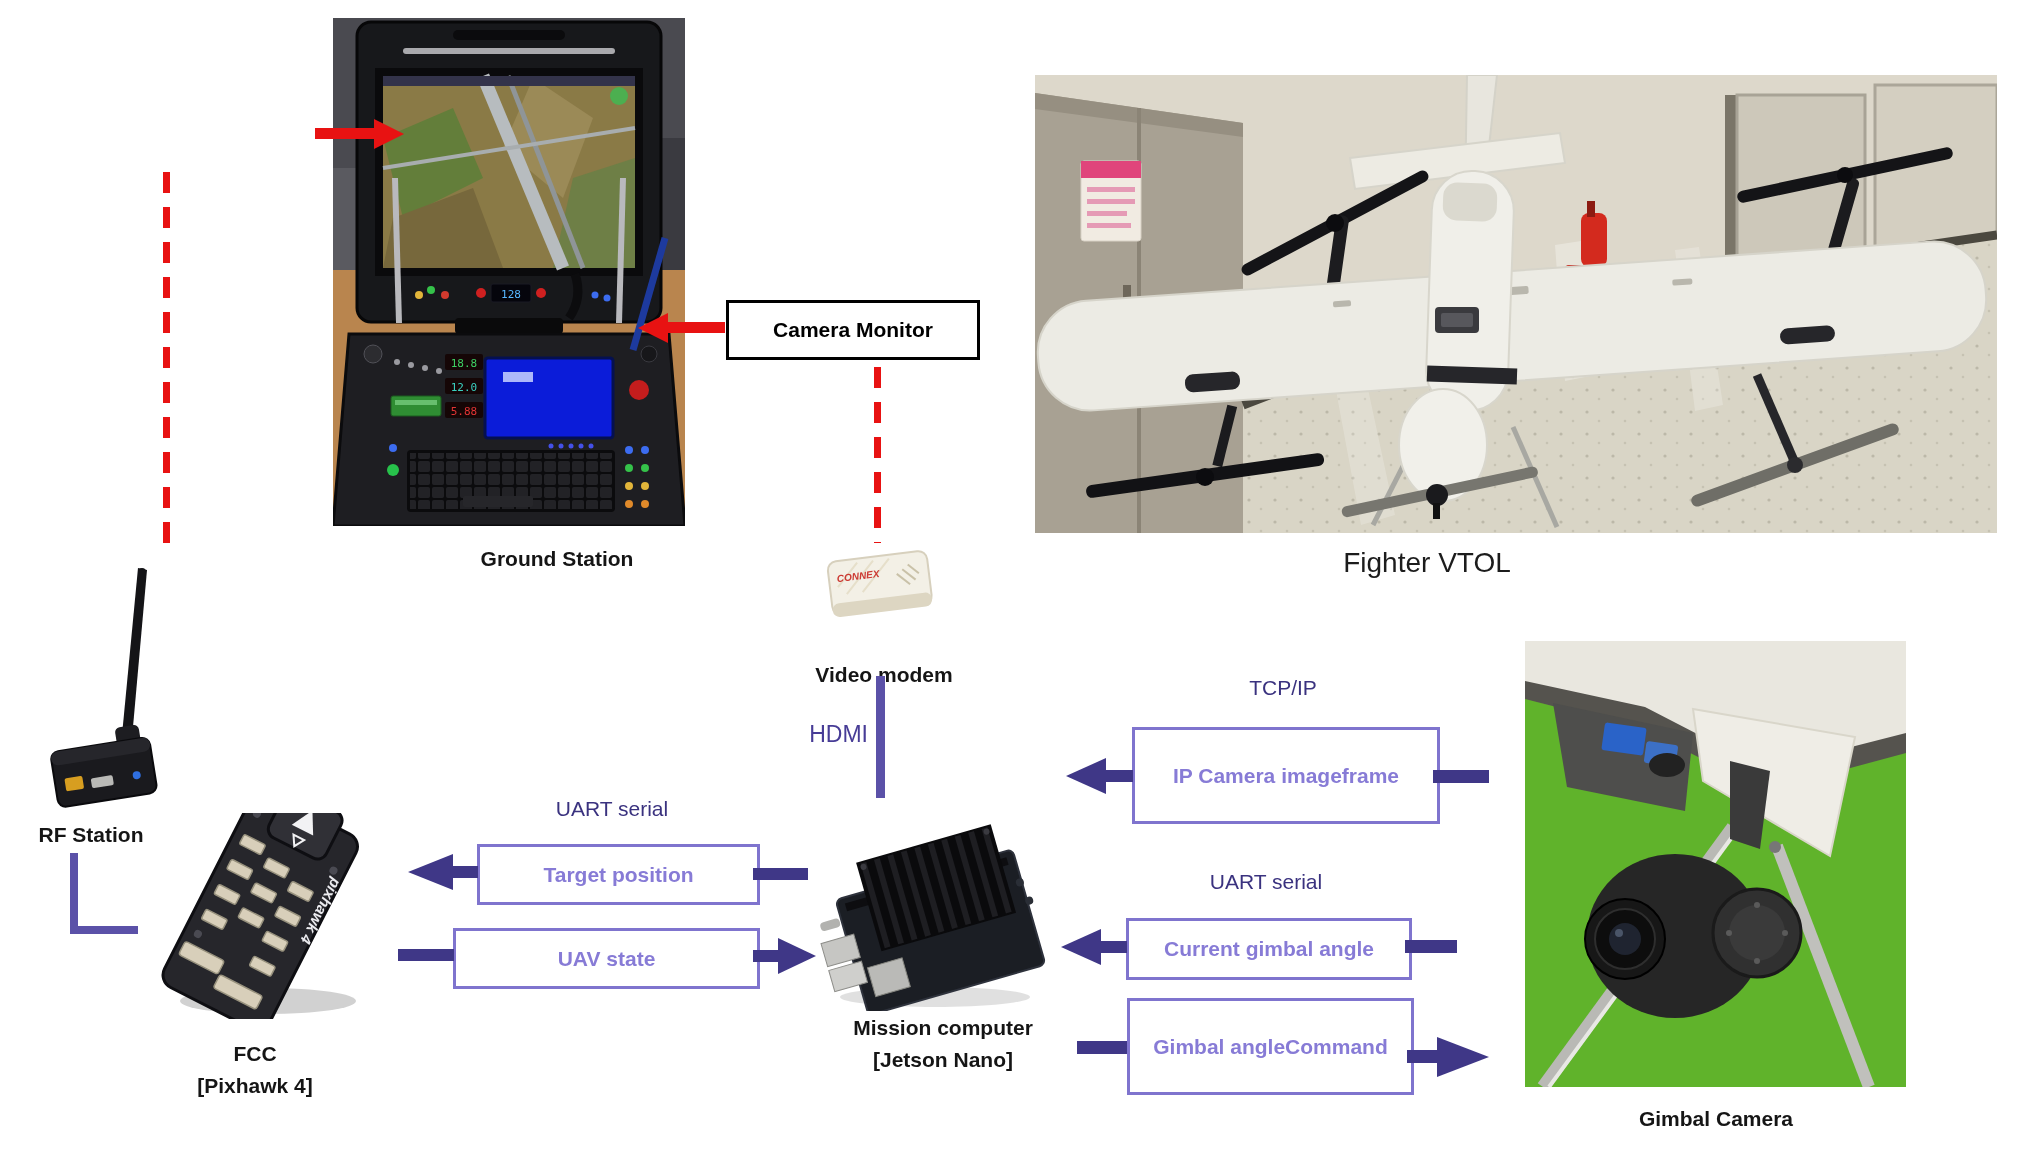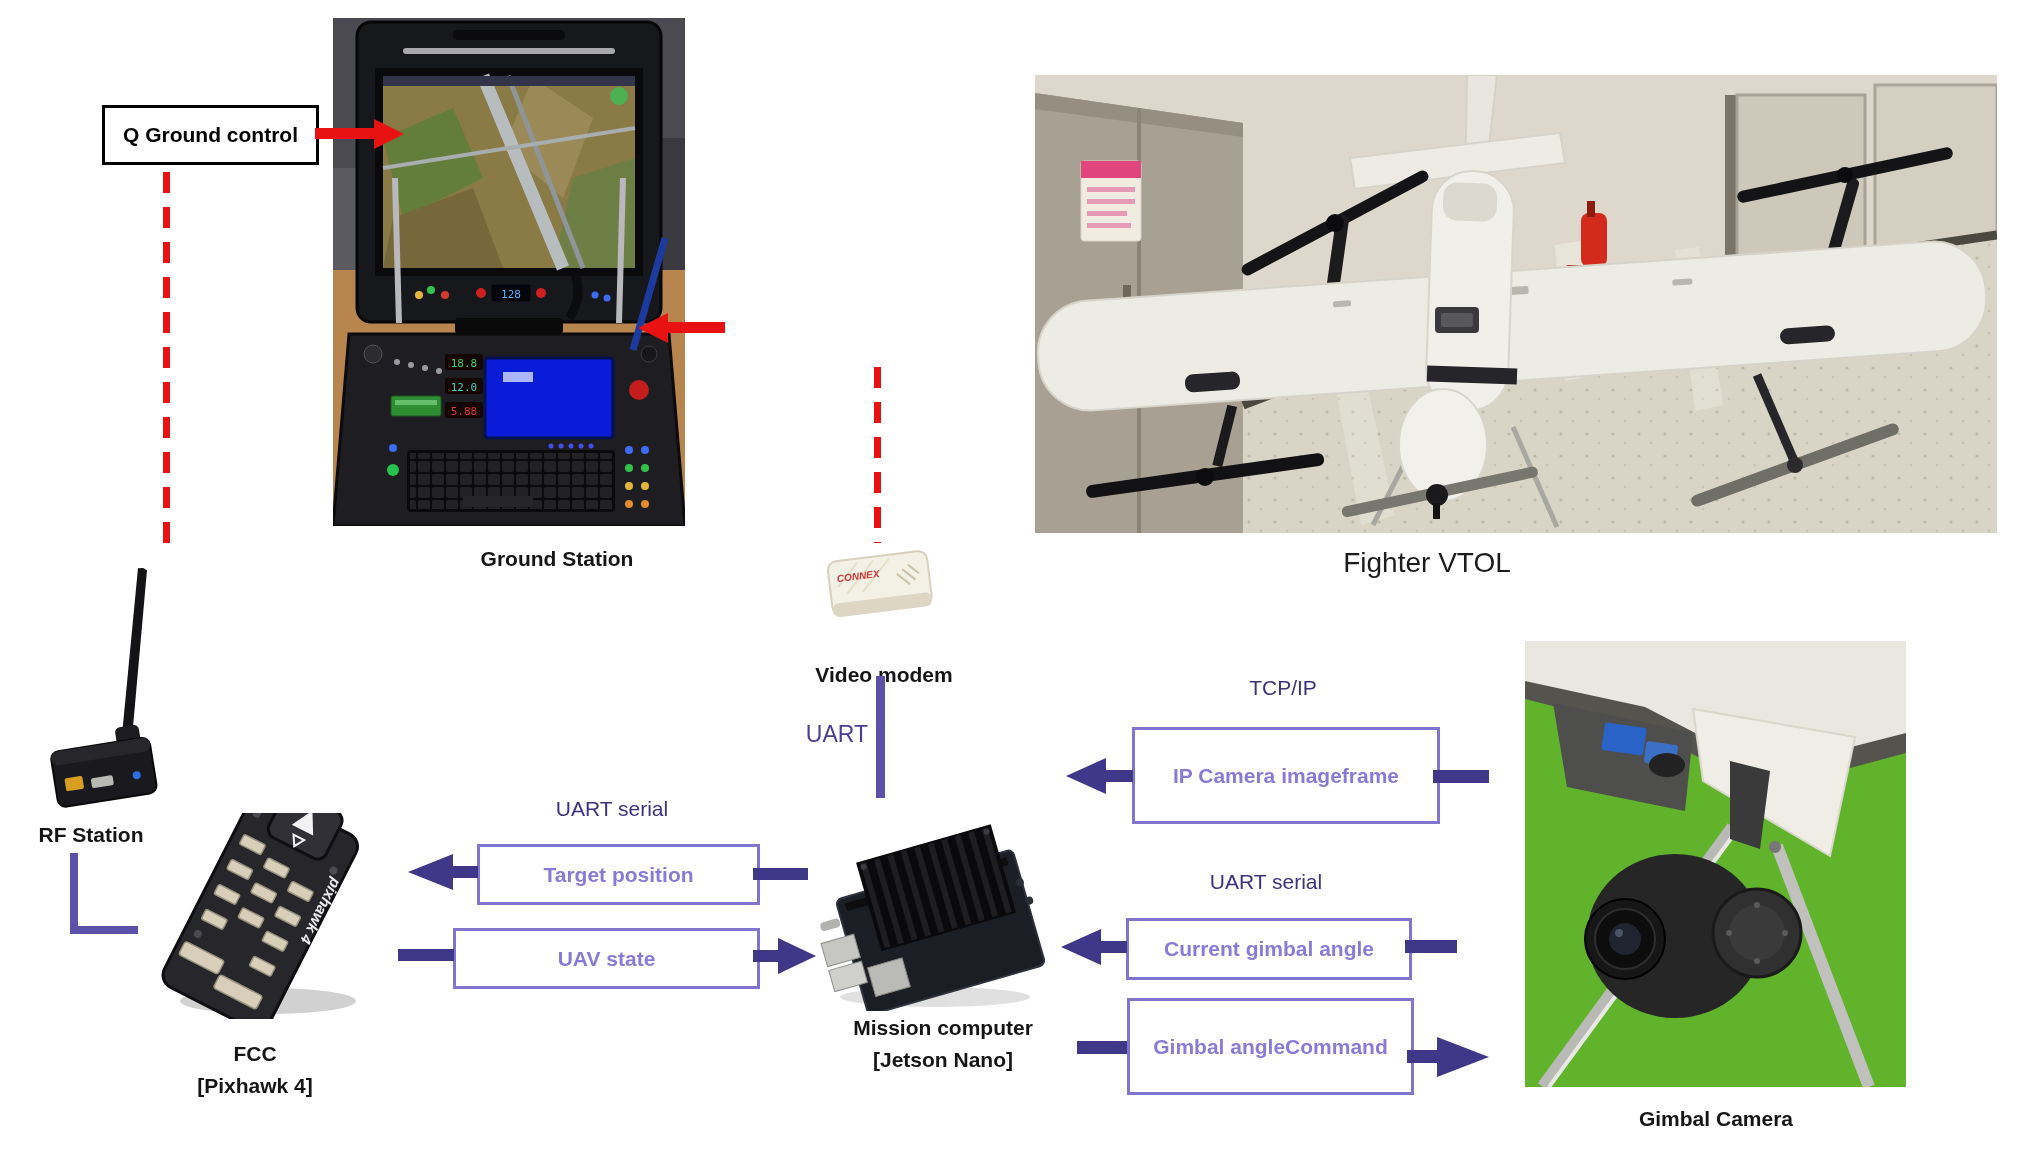--- a/index.html
+++ b/index.html
@@ -317,43 +317,43 @@
         <circle cx="204" cy="292" r="3" fill="#5a5a5a"></circle>
         <circle cx="260" cy="292" r="3" fill="#5a5a5a"></circle>
         <circle cx="100" cy="298" r="40" fill="#171717" stroke="#000000" stroke-width="2"></circle>
         <circle cx="100" cy="298" r="30" fill="#0d0d0d" stroke="#2e2e2e" stroke-width="2"></circle>
         <circle cx="100" cy="298" r="16" fill="#1f2430"></circle>
         <circle cx="94" cy="292" r="4" fill="#4a5568"></circle>
       </g>
     </svg>
   </div>
 
-  <div class="callout" style="left:102px;top:105px;width:211px;height:54px;">
-    <span>Q Ground control</span>
-  </div>
   <div class="redbar" style="left:315px;top:128px;width:60px;height:11px;"></div>
   <div class="tri" style="left:374px;top:119px;border-top:15px solid transparent;border-bottom:15px solid transparent;border-left:30px solid #e81212;"></div>
   <div class="dashv" style="left:163px;top:172px;height:374px;"></div>
 
+  <div class="callout" style="left:726px;top:300px;width:248px;height:54px;">
+    <span>Camera Monitor</span>
+  </div>
   <div class="tri" style="left:638px;top:313px;border-top:15px solid transparent;border-bottom:15px solid transparent;border-right:30px solid #e81212;"></div>
   <div class="redbar" style="left:667px;top:322px;width:58px;height:11px;"></div>
   <div class="dashv" style="left:874px;top:367px;height:176px;"></div>
 
   <div class="caption" style="left:457px;top:546px;width:200px;">Ground Station</div>
   <div class="caption-big" style="left:1312px;top:547px;width:230px;">Fighter VTOL</div>
   <div class="caption" style="left:784px;top:637px;width:200px;margin-top:25px;">Video modem</div>
   <div class="caption" style="left:8px;top:822px;width:166px;">RF Station</div>
   <div class="caption" style="left:180px;top:1041px;width:150px;">FCC</div>
   <div class="caption" style="left:180px;top:1073px;width:150px;">[Pixhawk 4]</div>
   <div class="caption" style="left:818px;top:1015px;width:250px;">Mission computer</div>
   <div class="caption" style="left:818px;top:1047px;width:250px;">[Jetson Nano]</div>
   <div class="caption" style="left:1616px;top:1106px;width:200px;">Gimbal Camera</div>
 
   <div class="lineV" style="left:876px;top:676px;width:9px;height:122px;"></div>
-  <div class="dlabel" style="left:738px;top:721px;width:130px;text-align:right;font-size:23px;color:#473c96;">UART</div>
+  <div class="dlabel" style="left:738px;top:721px;width:130px;text-align:right;font-size:23px;color:#473c96;">HDMI</div>
 
   <div class="lineV" style="left:70px;top:853px;width:8px;height:81px;"></div>
   <div class="lineV" style="left:70px;top:926px;width:68px;height:8px;"></div>
 
   <div class="dlabel" style="left:512px;top:797px;width:200px;">UART serial</div>
 
   <div class="msg" style="left:477px;top:844px;width:277px;height:55px;">
     <span>Target position</span>
   </div>
   <div class="tri" style="left:408px;top:854px;border-top:18px solid transparent;border-bottom:18px solid transparent;border-right:45px solid #3f3787;"></div>

